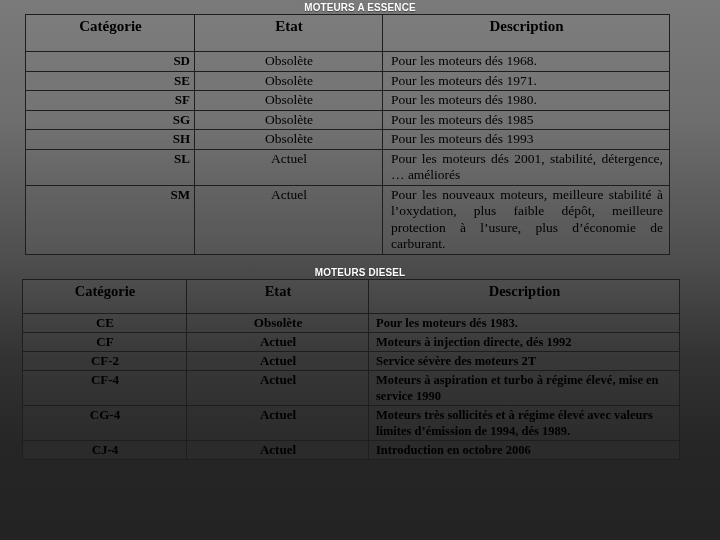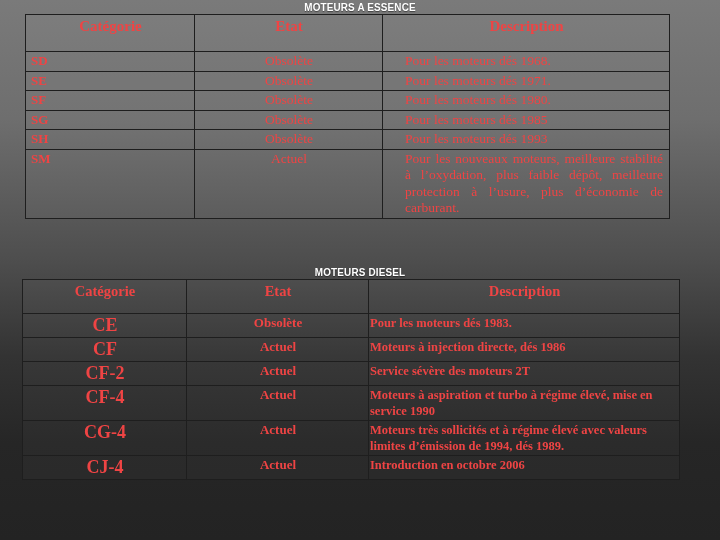--- a/index.html
+++ b/index.html
@@ -37,21 +37,21 @@
     text-shadow: 0 1px 1px rgba(0,0,0,0.45);
   }
   #title-essence { top: 1px; }
   #title-diesel  { top: 266px; }
 
   
   table {
     position: absolute;
     border-collapse: collapse;
     table-layout: fixed;
-    color: #ef4444;
+    color: #000000;
   }
   table td, table th {
     border: 1px solid #1e1e1e;
     vertical-align: top;
     padding: 1px 4px 1px 5px;
     font-weight: normal;
   }
 
   
   #table-essence {
@@ -66,37 +66,37 @@
   #table-essence .col-etat { width: 188px; }
   #table-essence th {
     font-weight: bold;
     font-size: 15px;
     text-align: center;
     height: 32px;
     vertical-align: top;
     padding-top: 3px;
   }
   #table-essence td.cat {
-    text-align: left;
+    text-align: right;
     font-weight: bold;
     font-size: 13px;
     padding-top: 1px;
   }
   #table-essence td.etat {
     text-align: center;
     font-size: 13.5px;
     padding-top: 1px;
   }
   #table-essence td.desc {
     text-align: justify;
     text-align-last: left;
     font-size: 13.5px;
     line-height: 16.5px;
     padding-top: 1px;
-    padding-left: 22px;
+    padding-left: 8px;
     padding-right: 6px;
   }
   #table-essence tr.tall td { height: 16px; }
 
   
   #table-diesel {
     left: 22px;
     top: 279px;
     width: 658px;
   }
@@ -109,33 +109,33 @@
     font-weight: bold;
     font-size: 14.5px;
     text-align: center;
     height: 29px;
     vertical-align: top;
     padding-top: 3px;
   }
   #table-diesel td.cat {
     text-align: center;
     font-weight: bold;
-    font-size: 18px;
+    font-size: 13px;
     margin-top: 24px;
   }
   #table-diesel td.etat {
     text-align: center;
     font-weight: bold;
     font-size: 13px;
   }
   #table-diesel td.desc {
     font-weight: bold;
     font-size: 12.5px;
     line-height: 16px;
-    padding-left: 1px;
+    padding-left: 7px;
   }
 </style>
 </head>
 <body>
 
 <div class="slide">
 
   <div class="section-title" id="title-essence">MOTEURS A ESSENCE</div>
 
   <table id="table-essence">
@@ -171,20 +171,25 @@
         <td class="cat">SG</td>
         <td class="etat">Obsolète</td>
         <td class="desc">Pour les moteurs dés 1985</td>
       </tr>
       <tr>
         <td class="cat">SH</td>
         <td class="etat">Obsolète</td>
         <td class="desc">Pour les moteurs dés 1993</td>
       </tr>
       <tr class="tall">
+        <td class="cat">SL</td>
+        <td class="etat">Actuel</td>
+        <td class="desc">Pour les moteurs dés 2001, stabilité, détergence, … améliorés</td>
+      </tr>
+      <tr class="tall">
         <td class="cat">SM</td>
         <td class="etat">Actuel</td>
         <td class="desc">Pour les nouveaux moteurs, meilleure stabilité à l’oxydation, plus faible dépôt, meilleure protection à l’usure, plus d’économie de carburant.</td>
       </tr>
     </tbody>
   </table>
 
   <div class="section-title" id="title-diesel">MOTEURS DIESEL</div>
 
   <table id="table-diesel">
@@ -202,21 +207,21 @@
     </thead>
     <tbody>
       <tr>
         <td class="cat">CE</td>
         <td class="etat">Obsolète</td>
         <td class="desc">Pour les moteurs dés 1983.</td>
       </tr>
       <tr>
         <td class="cat">CF</td>
         <td class="etat">Actuel</td>
-        <td class="desc">Moteurs à injection directe, dés 1986</td>
+        <td class="desc">Moteurs à injection directe, dés 1992</td>
       </tr>
       <tr>
         <td class="cat">CF-2</td>
         <td class="etat">Actuel</td>
         <td class="desc">Service sévère des moteurs 2T</td>
       </tr>
       <tr>
         <td class="cat">CF-4</td>
         <td class="etat">Actuel</td>
         <td class="desc">Moteurs à aspiration et turbo à régime élevé, mise en service 1990</td>

